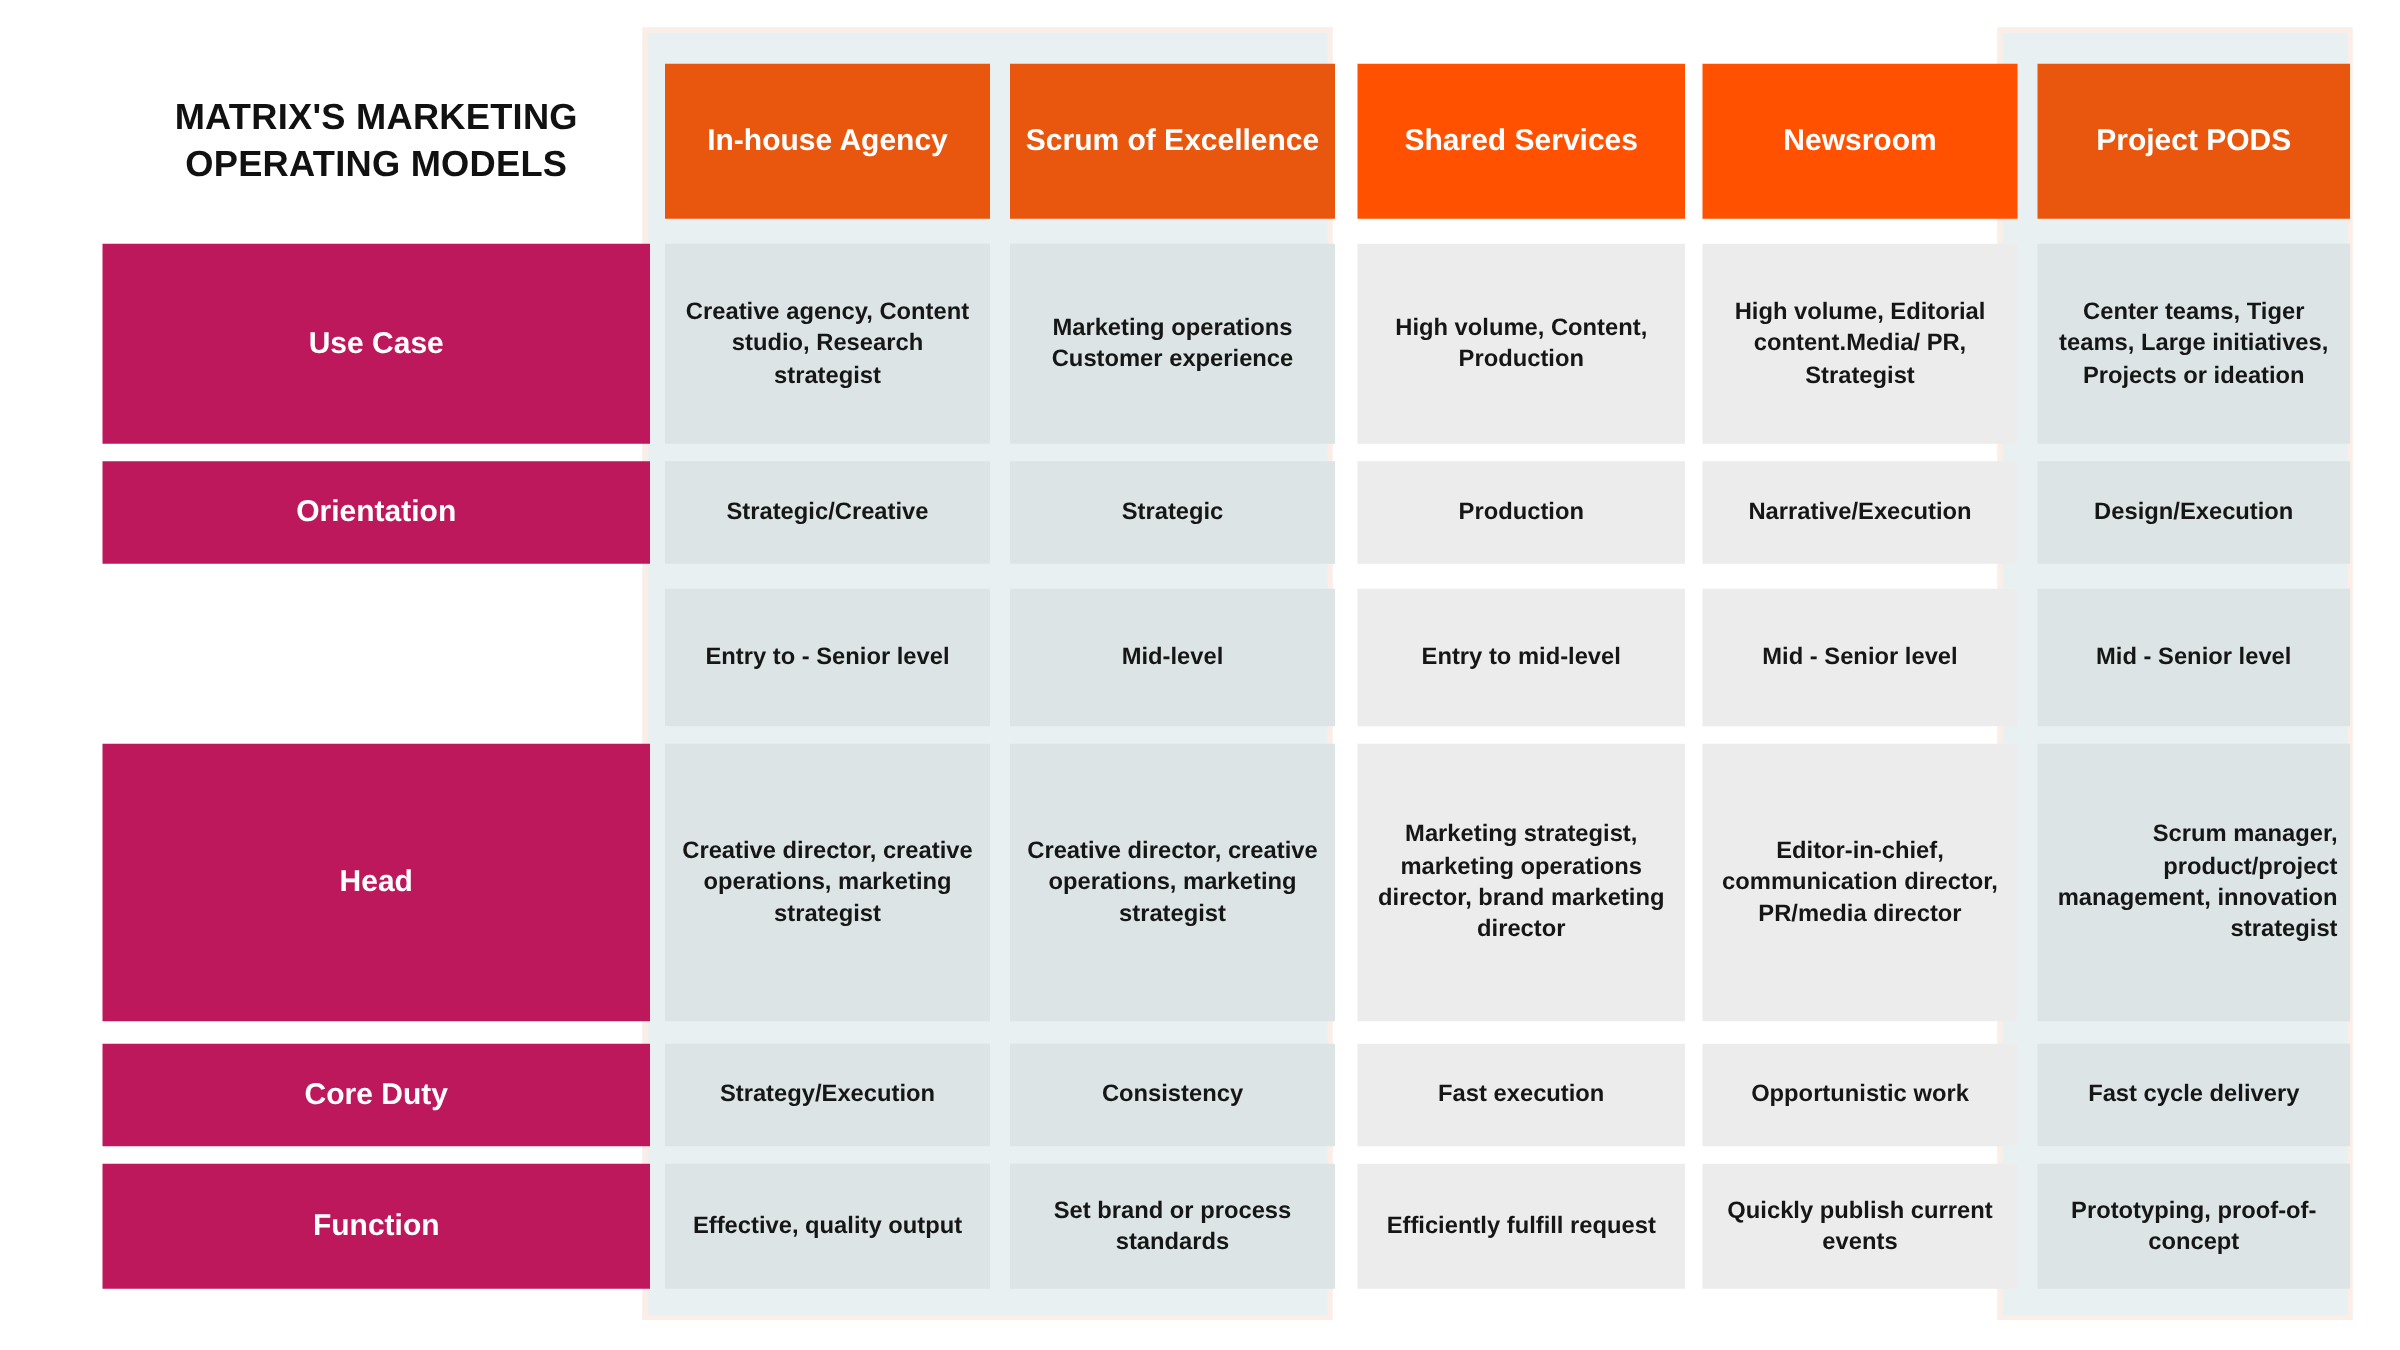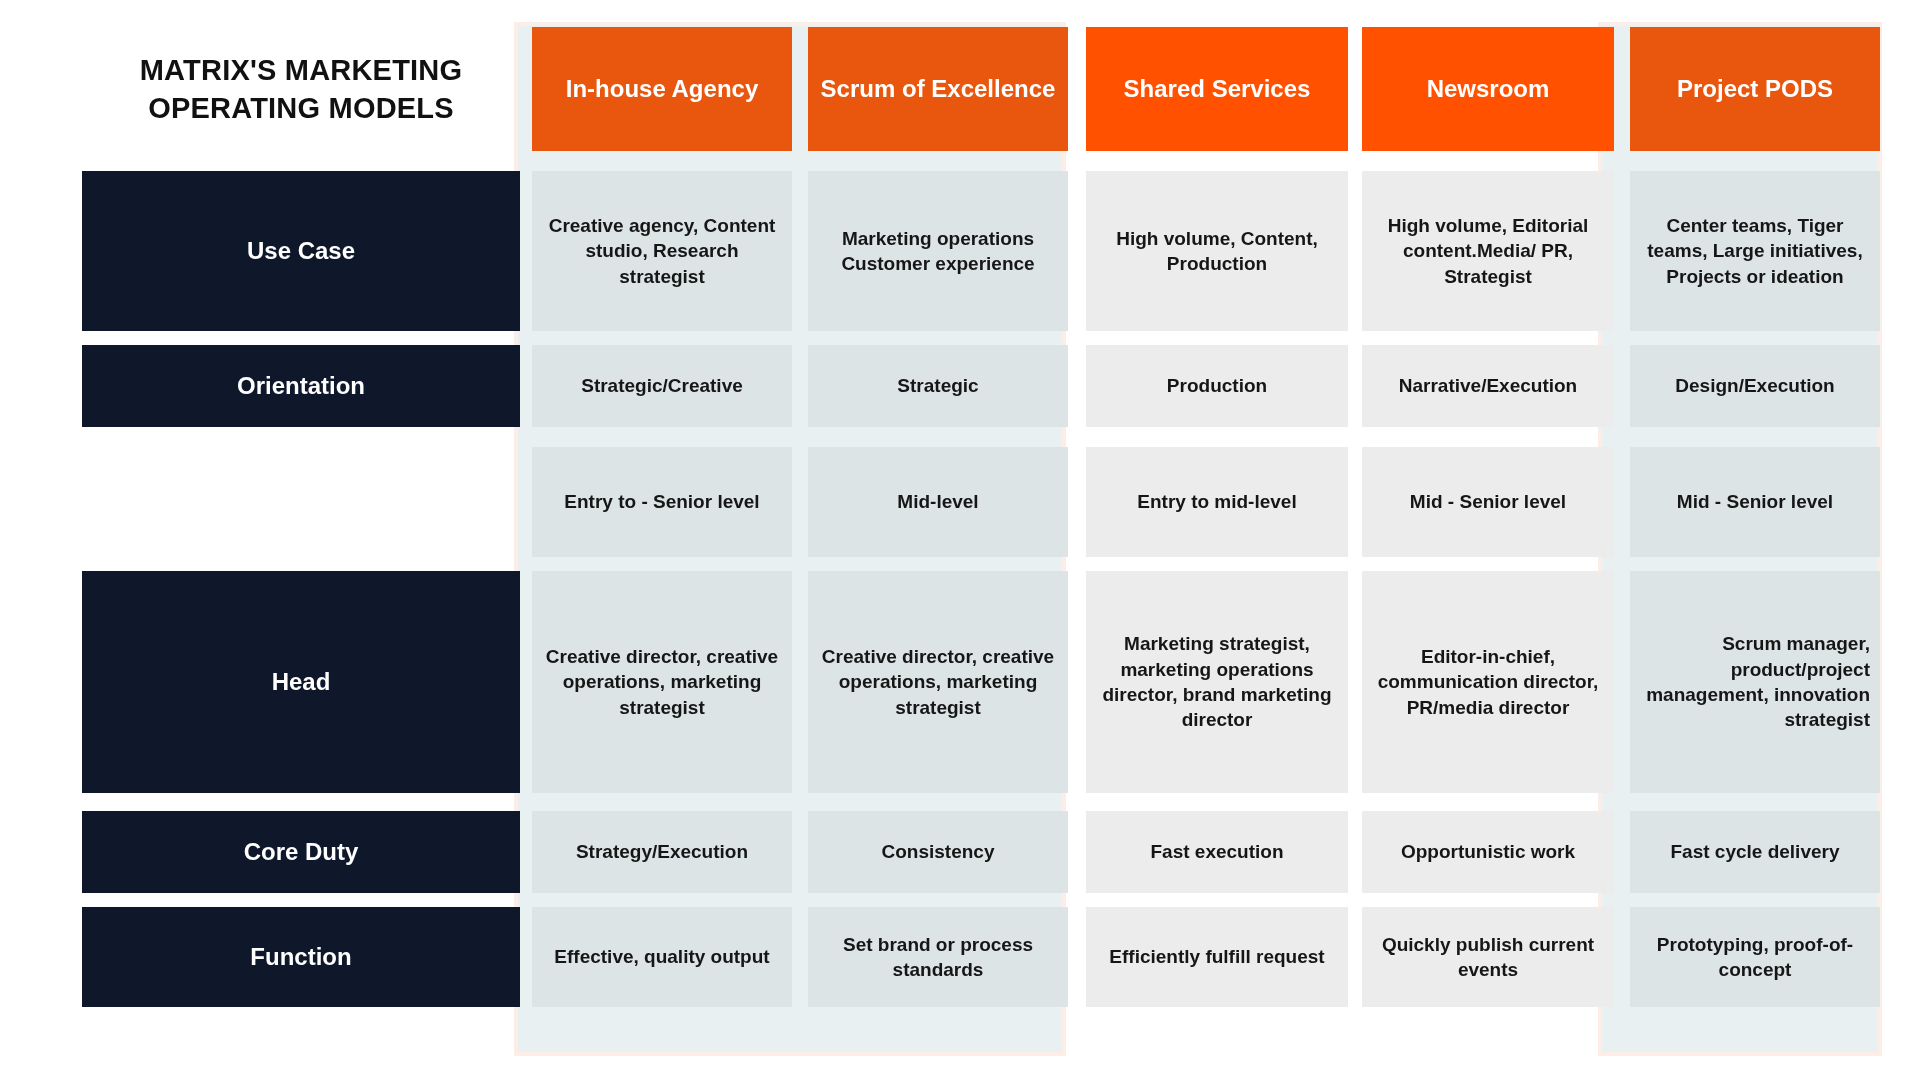--- a/index.html
+++ b/index.html
@@ -26,21 +26,21 @@
     background: #E9F0F1;
     border: 4px solid #FCEDE7;
     z-index: 0;
   }
   .panel-a { left: 514px;  width: 552px; }
   .panel-b { left: 1598px; width: 284px; }
 
   
   .grid {
     position: absolute;
-    top: 12px;
+    top: 36px;
     left: 0;
     width: 1636px;
     height: 1034px;
     display: grid;
     grid-template-columns: 82px 438px 12px 260px 16px 260px 18px 262px 14px 252px 16px 250px 40px;
     grid-template-rows: 15px 124px 20px 160px 14px 82px 20px 110px 14px 222px 18px 82px 14px 100px 19px;
     z-index: 1;
   }
 
   
@@ -69,21 +69,21 @@
     font-weight: bold;
     line-height: 1.28;
     padding: 4px 8px;
   }
   .orange-deep { background: #E9570F; }
   .orange-bright { background: #FF5100; }
 
   
   .rowlabel {
     grid-column: 2;
-    background: #0f172a;
+    background: #be185d;
     color: #FFFFFF;
     display: flex;
     align-items: center;
     justify-content: center;
     text-align: center;
     font-size: 24px;
     font-weight: bold;
   }
 
   

